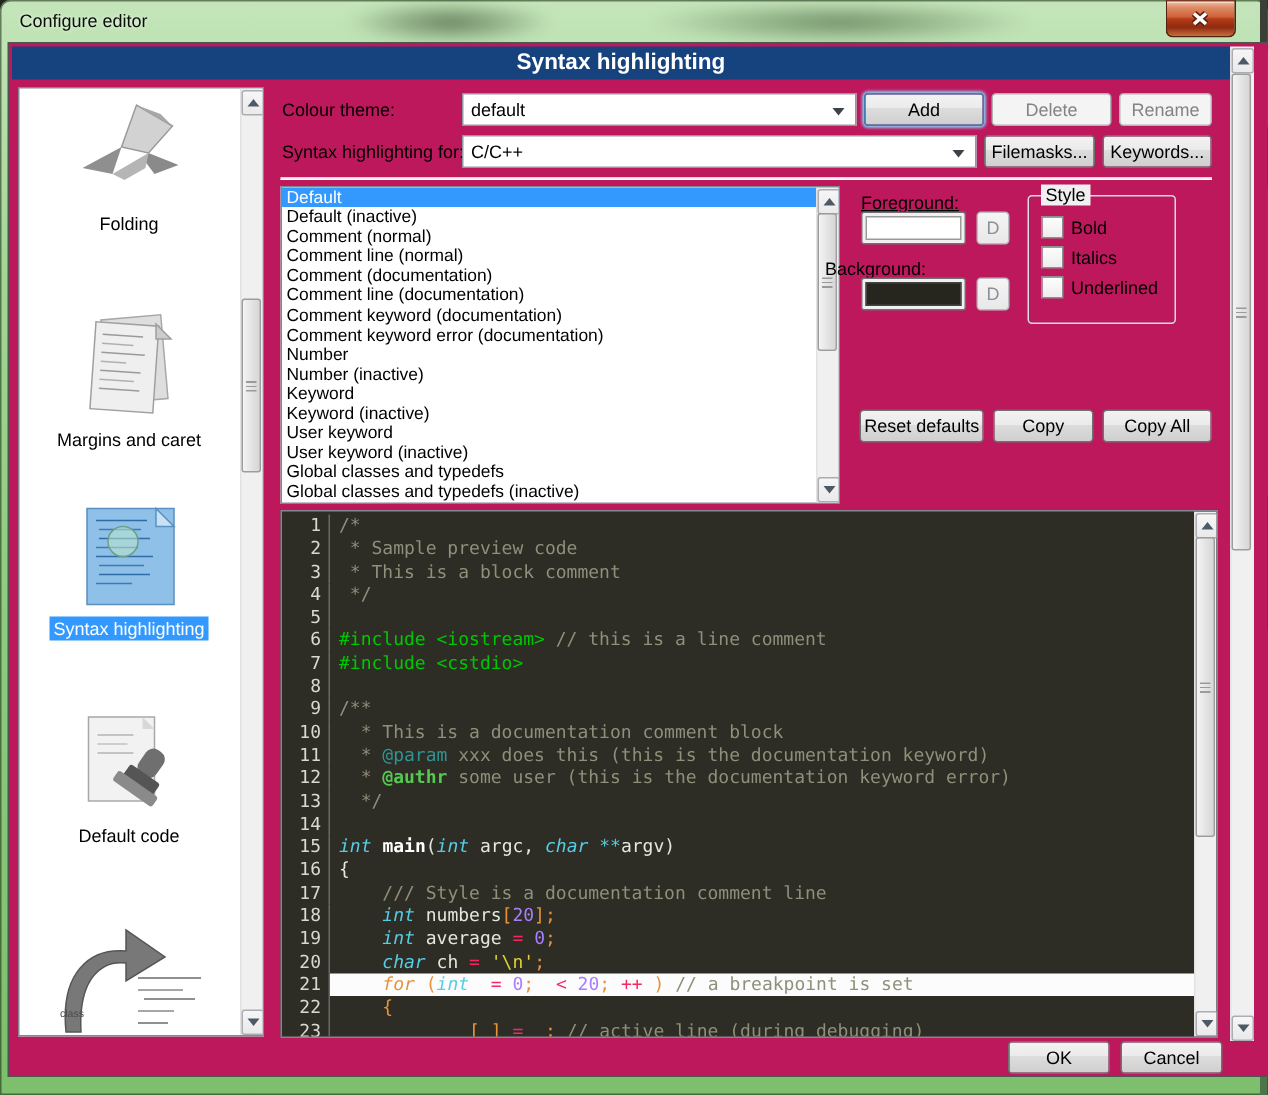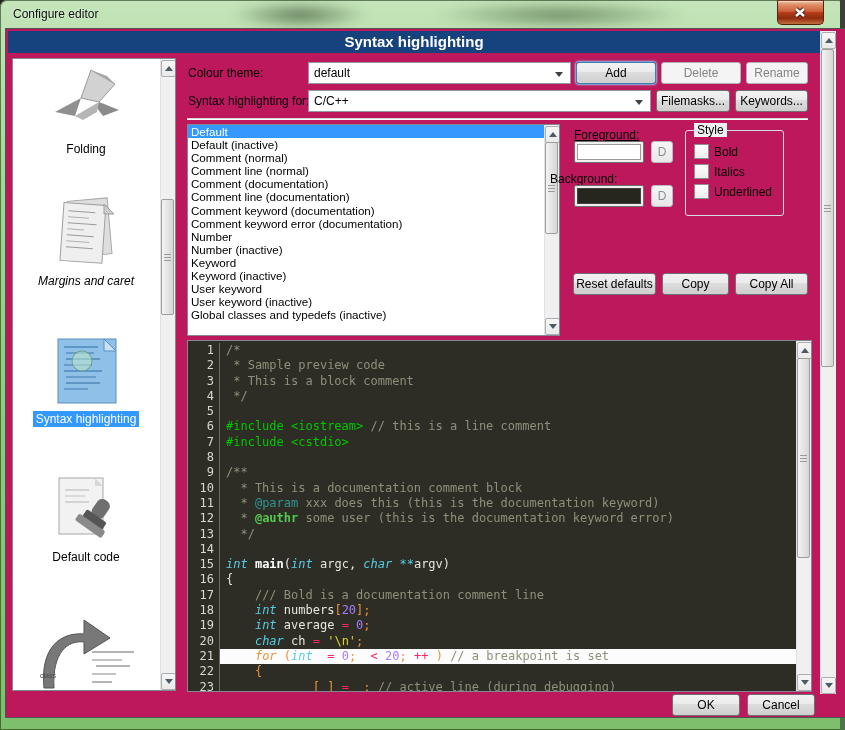--- a/index.html
+++ b/index.html
@@ -36,21 +36,21 @@
   .btn{position:absolute;height:22px;box-sizing:border-box;border:1px solid #707070;border-radius:3px;
     background:linear-gradient(180deg,#f2f2f2 0%,#ebebeb 45%,#dddddd 46%,#cfcfcf 100%);
     font-size:12px;color:#000;text-align:center;line-height:20px;cursor:pointer;font-family:"Liberation Sans",sans-serif;}
   .btn.focused{border-color:#3c7fb1;box-shadow:0 0 2px 1px #86c7ee;}
   .btn.disabled{border-color:#adb2b5;background:#f4f4f4;color:#838383;cursor:default;}
   .btn.small{font-size:12px;color:#8b9097;border-color:#b9bdc0;background:linear-gradient(180deg,#f5f5f5,#e8e8e8);}
   .sep{position:absolute;height:1px;background:#d8d8d8;border-bottom:1px solid #fdfdfd;}
   
   .sidebar{position:absolute;left:6px;top:29px;width:164px;height:633px;background:#fff;border:1px solid #828790;box-sizing:border-box;overflow:hidden;}
   .side-item{position:absolute;left:0;width:146px;text-align:center;cursor:pointer;}
-  .side-item:nth-of-type(1){top:4px;}   .side-item:nth-of-type(2){top:136px;font-style:italic;}
+  .side-item:nth-of-type(1){top:4px;}   .side-item:nth-of-type(2){top:148px;}
   .side-item:nth-of-type(3){top:274px;} .side-item:nth-of-type(4){top:412px;}
   .side-item:nth-of-type(5){top:554px;}
   .side-icon{height:76px;display:flex;align-items:center;justify-content:center;}
   .side-label{display:inline-block;font-size:12px;color:#000;padding:1px 3px;margin-top:2px;white-space:nowrap;}
   .side-item.selected .side-label{background:#3399ff;color:#fff;}
   
   .sb{position:absolute;background:#f0f0f0;box-shadow:inset 1px 0 0 #e2e2e2;}
   .sb-btn{position:absolute;left:1px;width:13px;height:15px;border:1px solid #abadb3;border-radius:2px;
     background:linear-gradient(180deg,#f6f6f6,#eaeaea);display:flex;align-items:center;justify-content:center;cursor:pointer;}
   .tri-up{width:0;height:0;border-left:4px solid transparent;border-right:4px solid transparent;border-bottom:5px solid #4d5a66;}
@@ -231,20 +231,21 @@
           <div class="sl-row">Comment (documentation)</div>
           <div class="sl-row">Comment line (documentation)</div>
           <div class="sl-row">Comment keyword (documentation)</div>
           <div class="sl-row">Comment keyword error (documentation)</div>
           <div class="sl-row">Number</div>
           <div class="sl-row">Number (inactive)</div>
           <div class="sl-row">Keyword</div>
           <div class="sl-row">Keyword (inactive)</div>
           <div class="sl-row">User keyword</div>
           <div class="sl-row">User keyword (inactive)</div>
+          <div class="sl-row">Global classes and typedefs</div>
           <div class="sl-row">Global classes and typedefs (inactive)</div>
         </div>
       <div class="sb" style="right:0;top:0;width:15px;height:210px;">
         <div class="sb-btn" style="top:1px;">
             <div class="tri-up"></div>
           </div>
         <div class="sb-thumb" style="top:17px;height:92px;">
             <div class="grip"></div>
           </div>
         <div class="sb-btn" style="top:193px;">
@@ -298,21 +299,21 @@
           <div class="cl"><span class="ln">7</span><span class="lc"><span style="color: rgb(0, 200, 0);">#include &lt;cstdio&gt;</span></span></div>
           <div class="cl"><span class="ln">8</span><span class="lc"></span></div>
           <div class="cl"><span class="ln">9</span><span class="lc"><span style="color: rgb(143, 143, 122);">/**</span></span></div>
           <div class="cl"><span class="ln">10</span><span class="lc"><span style="color: rgb(143, 143, 122);">  * This is a documentation comment block</span></span></div>
           <div class="cl"><span class="ln">11</span><span class="lc"><span style="color: rgb(143, 143, 122);">  * </span><span style="color: rgb(47, 148, 148);">@param</span><span style="color: rgb(143, 143, 122);"> xxx does this (this is the documentation keyword)</span></span></div>
           <div class="cl"><span class="ln">12</span><span class="lc"><span style="color: rgb(143, 143, 122);">  * </span><span style="color: rgb(84, 201, 78); font-weight: bold;">@authr</span><span style="color: rgb(143, 143, 122);"> some user (this is the documentation keyword error)</span></span></div>
           <div class="cl"><span class="ln">13</span><span class="lc"><span style="color: rgb(143, 143, 122);">  */</span></span></div>
           <div class="cl"><span class="ln">14</span><span class="lc"></span></div>
           <div class="cl"><span class="ln">15</span><span class="lc"><span style="color: rgb(86, 205, 228); font-style: italic;">int</span><span style="color: rgb(230, 230, 222);"> </span><span style="color: rgb(255, 255, 255); font-weight: bold;">main</span><span style="color: rgb(230, 230, 222);">(</span><span style="color: rgb(86, 205, 228); font-style: italic;">int</span><span style="color: rgb(230, 230, 222);"> argc</span><span style="color: rgb(230, 230, 222);">, </span><span style="color: rgb(86, 205, 228); font-style: italic;">char</span><span style="color: rgb(230, 230, 222);"> </span><span style="color: rgb(86, 205, 228);">**</span><span style="color: rgb(230, 230, 222);">argv</span><span style="color: rgb(230, 230, 222);">)</span></span></div>
           <div class="cl"><span class="ln">16</span><span class="lc"><span style="color: rgb(230, 230, 222);">{</span></span></div>
-          <div class="cl"><span class="ln">17</span><span class="lc"><span style="color: rgb(230, 230, 222);">    </span><span style="color: rgb(143, 143, 122);">/// Bold is a documentation comment line</span></span></div>
+          <div class="cl"><span class="ln">17</span><span class="lc"><span style="color: rgb(230, 230, 222);">    </span><span style="color: rgb(143, 143, 122);">/// Style is a documentation comment line</span></span></div>
           <div class="cl"><span class="ln">18</span><span class="lc"><span style="color: rgb(230, 230, 222);">    </span><span style="color: rgb(86, 205, 228); font-style: italic;">int</span><span style="color: rgb(230, 230, 222);"> numbers</span><span style="color: rgb(232, 147, 58);">[</span><span style="color: rgb(168, 125, 255);">20</span><span style="color: rgb(232, 147, 58);">]</span><span style="color: rgb(232, 147, 58);">;</span></span></div>
           <div class="cl"><span class="ln">19</span><span class="lc"><span style="color: rgb(230, 230, 222);">    </span><span style="color: rgb(86, 205, 228); font-style: italic;">int</span><span style="color: rgb(230, 230, 222);"> average </span><span style="color: rgb(249, 38, 102);">=</span><span style="color: rgb(230, 230, 222);"> </span><span style="color: rgb(168, 125, 255);">0</span><span style="color: rgb(232, 147, 58);">;</span></span></div>
           <div class="cl"><span class="ln">20</span><span class="lc"><span style="color: rgb(230, 230, 222);">    </span><span style="color: rgb(86, 205, 228); font-style: italic;">char</span><span style="color: rgb(230, 230, 222);"> ch </span><span style="color: rgb(249, 38, 102);">=</span><span style="color: rgb(230, 230, 222);"> </span><span style="color: rgb(222, 211, 53);">'\n'</span><span style="color: rgb(232, 147, 58);">;</span></span></div>
           <div class="cl hl"><span class="ln">21</span><span class="lc"><span style="color: rgb(230, 230, 222);">    </span><span style="color: rgb(232, 147, 58); font-style: italic;">for</span><span style="color: rgb(230, 230, 222);"> </span><span style="color: rgb(232, 147, 58);">(</span><span style="color: rgb(86, 205, 228); font-style: italic;">int</span><span style="color: rgb(230, 230, 222);">  </span><span style="color: rgb(249, 38, 102);">=</span><span style="color: rgb(230, 230, 222);"> </span><span style="color: rgb(168, 125, 255);">0</span><span style="color: rgb(232, 147, 58);">;</span><span style="color: rgb(230, 230, 222);">  </span><span style="color: rgb(249, 38, 102);">&lt;</span><span style="color: rgb(230, 230, 222);"> </span><span style="color: rgb(168, 125, 255);">20</span><span style="color: rgb(232, 147, 58);">;</span><span style="color: rgb(230, 230, 222);"> </span><span style="color: rgb(249, 38, 102);">++</span><span style="color: rgb(230, 230, 222);"> </span><span style="color: rgb(232, 147, 58);">)</span><span style="color: rgb(230, 230, 222);"> </span><span style="color: rgb(143, 143, 122);">// a breakpoint is set</span></span></div>
           <div class="cl"><span class="ln">22</span><span class="lc"><span style="color: rgb(230, 230, 222);">    </span><span style="color: rgb(232, 147, 58);">{</span></span></div>
           <div class="cl"><span class="ln">23</span><span class="lc"><span style="color: rgb(230, 230, 222);">            </span><span style="color: rgb(232, 147, 58);">[</span><span style="color: rgb(230, 230, 222);"> </span><span style="color: rgb(232, 147, 58);">]</span><span style="color: rgb(230, 230, 222);"> </span><span style="color: rgb(249, 38, 102);">=</span><span style="color: rgb(230, 230, 222);">  </span><span style="color: rgb(232, 147, 58);">;</span><span style="color: rgb(230, 230, 222);"> </span><span style="color: rgb(143, 143, 122);">// active line (during debugging)</span></span></div>
         </div>
       <div class="sb" style="right:0;top:0;width:15px;height:350px;background:#f0f0f0;">
         <div class="sb-btn" style="top:1px;">
             <div class="tri-up"></div>

